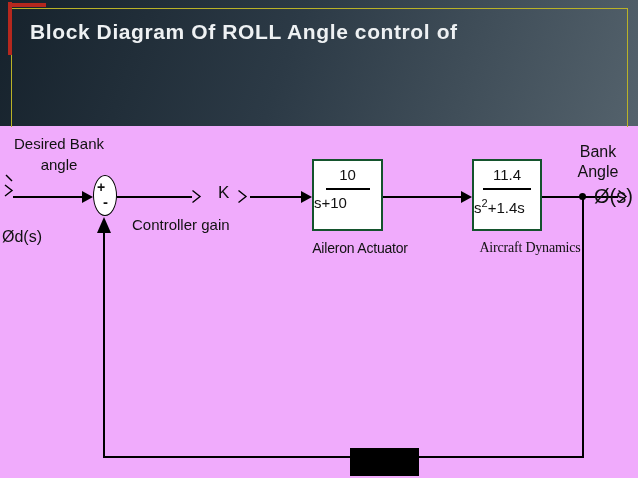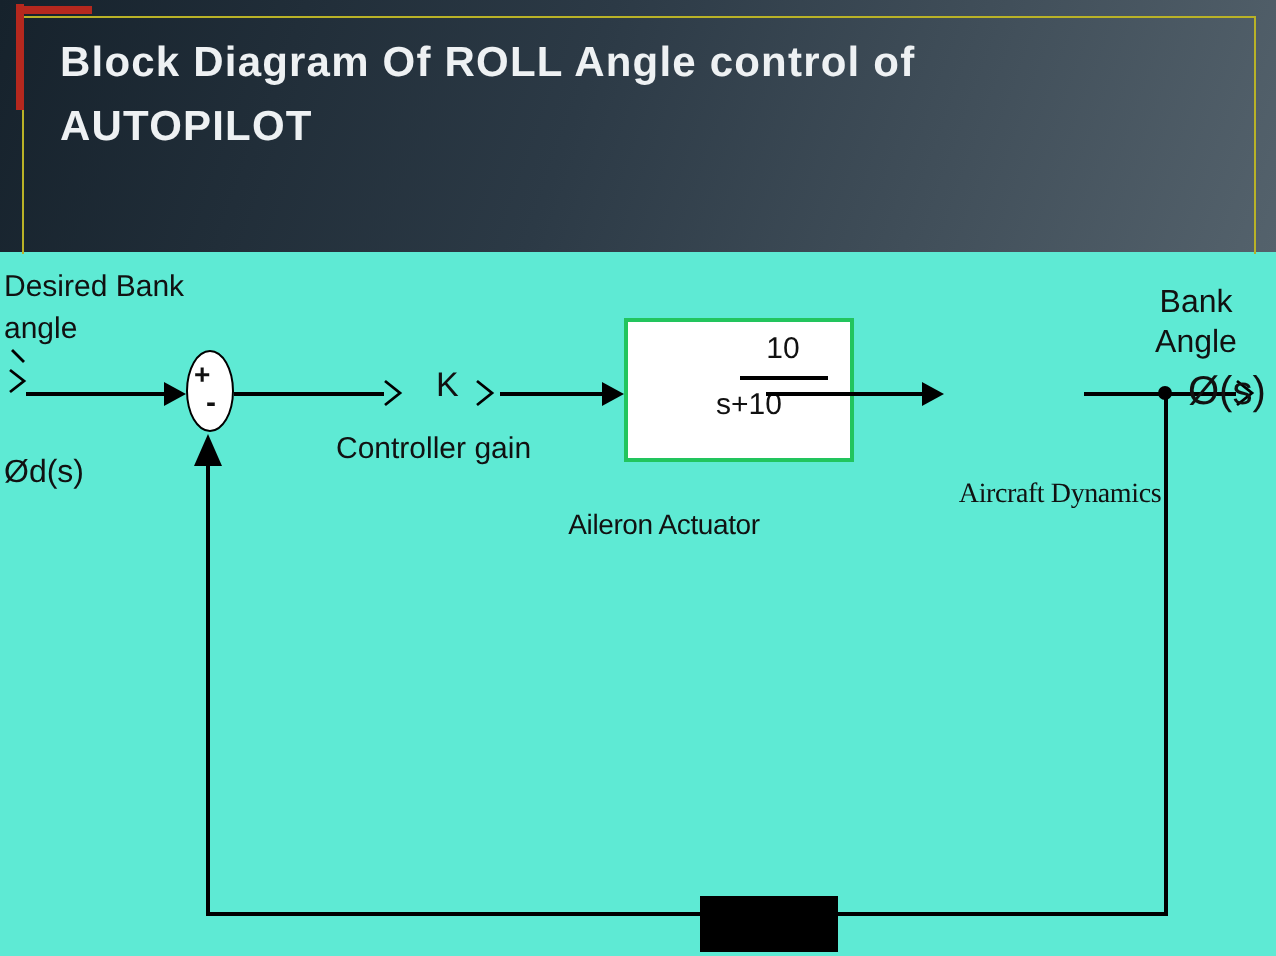--- a/index.html
+++ b/index.html
@@ -1,16 +1,16 @@
 <!DOCTYPE html>
 <html><head>
 <meta charset="utf-8">
 <style>
   html,body{margin:0;padding:0;background:#fff;}
-  .slide{position:relative;width:638px;height:478px;background:#5eead4;overflow:hidden;
+  .slide{position:relative;width:638px;height:478px;background:#f0abfc;overflow:hidden;
          font-family:"Liberation Sans",sans-serif;color:#111;}
   
   .header{position:absolute;left:0;top:0;width:638px;height:126px;
           background:linear-gradient(110deg,#16222c 0%,#2c3a46 45%,#54626c 100%);}
   .frame{position:absolute;left:11px;top:8px;width:615px;height:118px;
          border:1px solid #b9b227;border-bottom:none;}
   .red-v{position:absolute;left:8px;top:2px;width:4px;height:53px;background:#b5281e;}
   .red-h{position:absolute;left:8px;top:3px;width:38px;height:4px;background:#b5281e;}
   .title{position:absolute;left:30px;top:16px;width:585px;color:#eef1f3;
          font-size:21px;font-weight:bold;letter-spacing:0.6px;line-height:32px;}
@@ -21,21 +21,21 @@
   .arr-r{position:absolute;width:0;height:0;border-top:6px solid transparent;
          border-bottom:6px solid transparent;border-left:11px solid #000;}
   .arr-up{position:absolute;width:0;height:0;border-left:7px solid transparent;
           border-right:7px solid transparent;border-bottom:16px solid #000;}
   .chev{position:absolute;}
   .lbl{position:absolute;white-space:pre-line;}
   .sum{position:absolute;left:93px;top:175px;width:22px;height:39px;
        border:1.5px solid #000;border-radius:50%;background:#fff;}
   .sum .plus{position:absolute;left:3px;top:3px;font-size:14px;font-weight:bold;}
   .sum .minus{position:absolute;left:9px;top:17px;font-size:15px;font-weight:bold;}
-  .tfblock{position:absolute;top:159px;border:2px solid #22c55e;background:#fff;padding-left:44px;}
+  .tfblock{position:absolute;top:159px;border:2px solid #14532d;background:#fff;}
   .tfblock .num{text-align:center;font-size:15px;line-height:18px;margin-top:5px;}
   .tfblock .bar{height:2px;background:#000;margin:4px auto;}
   .tfblock .den{font-size:15px;line-height:18px;}
   .tfblock sup{font-size:11px;}
   .caption{position:absolute;top:240px;text-align:center;font-size:14px;
            letter-spacing:-0.2px;}
   .dot{position:absolute;left:579px;top:193px;width:7px;height:7px;
        border-radius:50%;background:#000;}
   .cover{position:absolute;left:350px;top:448px;width:69px;height:28px;background:#000;}
 </style>
@@ -43,25 +43,24 @@
 <body>
 
 <div class="slide">
 
   <div class="header">
     <div class="frame"></div>
     <div class="red-v"></div>
     <div class="red-h"></div>
     <div class="title">
       <div>Block Diagram Of ROLL Angle control of</div>
-      <div>AUTOPILOT</div>
     </div>
   </div>
 
-  <div class="lbl" style="left:2px;top:133px;width:114px;text-align:left;font-size:15px;line-height:21px;">Desired Bank
+  <div class="lbl" style="left:2px;top:133px;width:114px;text-align:center;font-size:15px;line-height:21px;">Desired Bank
 angle</div>
 
   <svg class="chev" style="left:2px;top:172px;" width="14" height="26">
     <path d="M4,3 L10,9" stroke="#000" stroke-width="1.4" fill="none"></path>
     <polyline points="3,13 10,18.5 3,24" stroke="#000" stroke-width="1.4" fill="none"></polyline>
   </svg>
 
   <div class="hline" style="left:13px;top:196px;width:69px;"></div>
   <div class="arr-r" style="left:82px;top:191px;"></div>
 
@@ -74,35 +73,40 @@
 
   <div class="hline" style="left:117px;top:196px;width:75px;"></div>
   <svg class="chev" style="left:191px;top:189px;" width="11" height="15">
     <polyline points="1.5,1.5 9,7.5 1.5,13.5" stroke="#000" stroke-width="1.4" fill="none"></polyline>
   </svg>
 
   <div class="lbl" style="left:218px;top:183px;font-size:17px;">K</div>
   <svg class="chev" style="left:237px;top:189px;" width="11" height="15">
     <polyline points="1.5,1.5 9,7.5 1.5,13.5" stroke="#000" stroke-width="1.4" fill="none"></polyline>
   </svg>
-  <div class="lbl" style="left:132px;top:216px;font-size:15px;margin-left:36px;">Controller gain</div>
+  <div class="lbl" style="left:132px;top:216px;font-size:15px;">Controller gain</div>
 
   <div class="hline" style="left:250px;top:196px;width:51px;"></div>
   <div class="arr-r" style="left:301px;top:191px;"></div>
 
   <div class="tfblock" style="left:312px;width:67px;height:68px;">
     <div class="num">10</div>
     <div class="bar" style="width:44px;"></div>
     <div class="den">s+10</div>
   </div>
-  <div class="caption" style="left:280px;width:104px;margin-top:14px;">Aileron Actuator</div>
+  <div class="caption" style="left:308px;width:104px;">Aileron Actuator</div>
 
   <div class="hline" style="left:383px;top:196px;width:78px;"></div>
   <div class="arr-r" style="left:461px;top:191px;"></div>
 
+  <div class="tfblock" style="left:472px;width:66px;height:68px;">
+    <div class="num">11.4</div>
+    <div class="bar" style="width:48px;"></div>
+    <div class="den"><span>s</span><sup>2</sup><span>+1.4s</span></div>
+  </div>
   <div class="caption" style="left:474px;width:112px;font-family:Liberation Serif, serif;">Aircraft Dynamics</div>
 
   <div class="hline" style="left:542px;top:196px;width:76px;"></div>
   <div class="dot"></div>
   <svg class="chev" style="left:617px;top:189px;" width="11" height="15">
     <polyline points="1.5,1.5 9,7.5 1.5,13.5" stroke="#000" stroke-width="1.4" fill="none"></polyline>
   </svg>
 
   <div class="lbl" style="left:565px;top:142px;width:66px;text-align:center;font-size:16px;line-height:20px;">Bank
 Angle</div>

